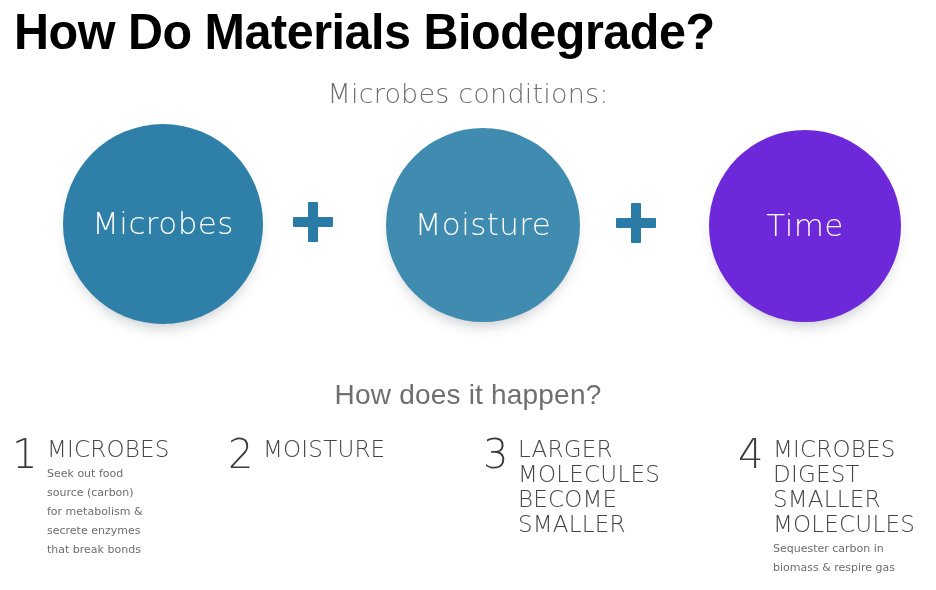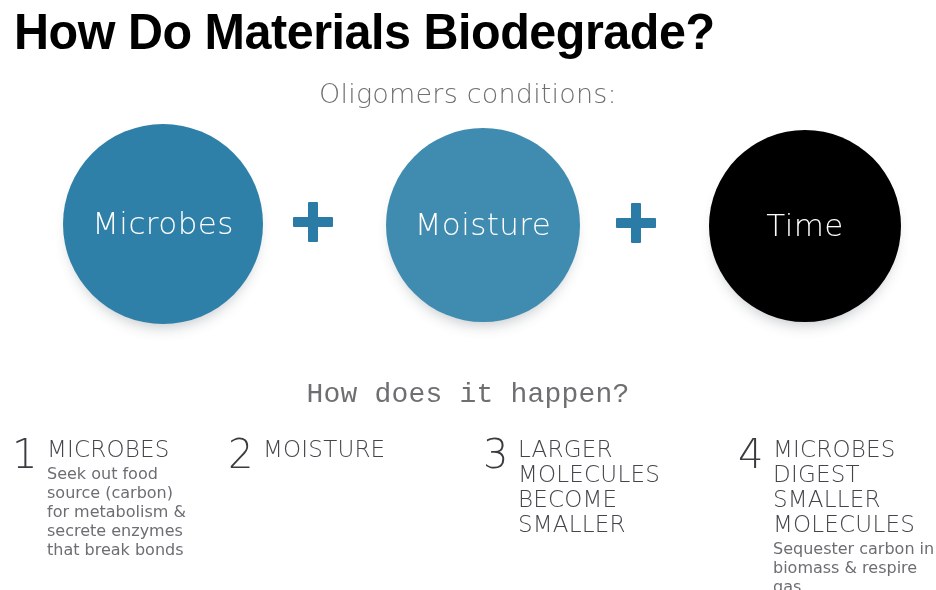--- a/index.html
+++ b/index.html
@@ -70,21 +70,21 @@
     font-weight: 300;
     font-size: 31px;
     letter-spacing: 0.4px;
     color: #ffffff;
     white-space: nowrap;
     position: relative;
     top: -1px;
   }
   #circle-0 { left: 63px;  top: 6px;  width: 200px; height: 200px; background: #2e80a8; }
   #circle-1 { left: 386px; top: 10px; width: 194px; height: 194px; background: #3f8cb0; }
-  #circle-2 { left: 709px; top: 12px; width: 192px; height: 192px; background: #000000; align-items: center; }
+  #circle-2 { left: 709px; top: 12px; width: 192px; height: 192px; background: #6d28d9; align-items: center; }
 
   .plus {
     position: absolute;
     width: 40px;
     height: 40px;
   }
   .plus::before, .plus::after {
     content: "";
     position: absolute;
     background: #2a7ba6;
@@ -95,21 +95,21 @@
   #plus-0 { left: 293px; top: 84px; }
   #plus-1 { left: 616px; top: 85px; }
 
   
   #how-heading {
     position: absolute;
     left: 0;
     top: 378px;
     width: 936px;
     text-align: center;
-    font-family: Liberation Mono, monospace;
+    font-family: Liberation Sans, sans-serif;
     font-weight: 300;
     font-size: 28px;
     line-height: 34px;
     color: #6f6f72;
     letter-spacing: 0.2px;
   }
 
   
   #steps {
     position: absolute;
@@ -149,39 +149,39 @@
     font-weight: 300;
     font-size: 23px;
     line-height: 25px;
     color: #44444a;
     letter-spacing: 0.2px;
     margin-bottom: 2px;
   }
   .step-desc {
     font-family: "DejaVu Sans", sans-serif;
     font-weight: 400;
-    font-size: 16px;
+    font-size: 11px;
     line-height: 19px;
     color: #6d6d73;
     letter-spacing: 0px;
     white-space: pre-line;
   }
   .step-desc.small {
     font-size: 15px;
     line-height: 19px;
   }
 </style>
 </head>
 <body>
 
 <div id="page">
 
   <div id="title">How Do Materials Biodegrade?</div>
 
-  <div id="subtitle">Oligomers conditions:</div>
+  <div id="subtitle">Microbes conditions:</div>
 
   <div id="circles">
 
     <div class="circle" id="circle-0">
       <span class="circle-label">Microbes</span>
     </div>
 
     <div class="plus" id="plus-0"></div>
 
     <div class="circle" id="circle-1">

